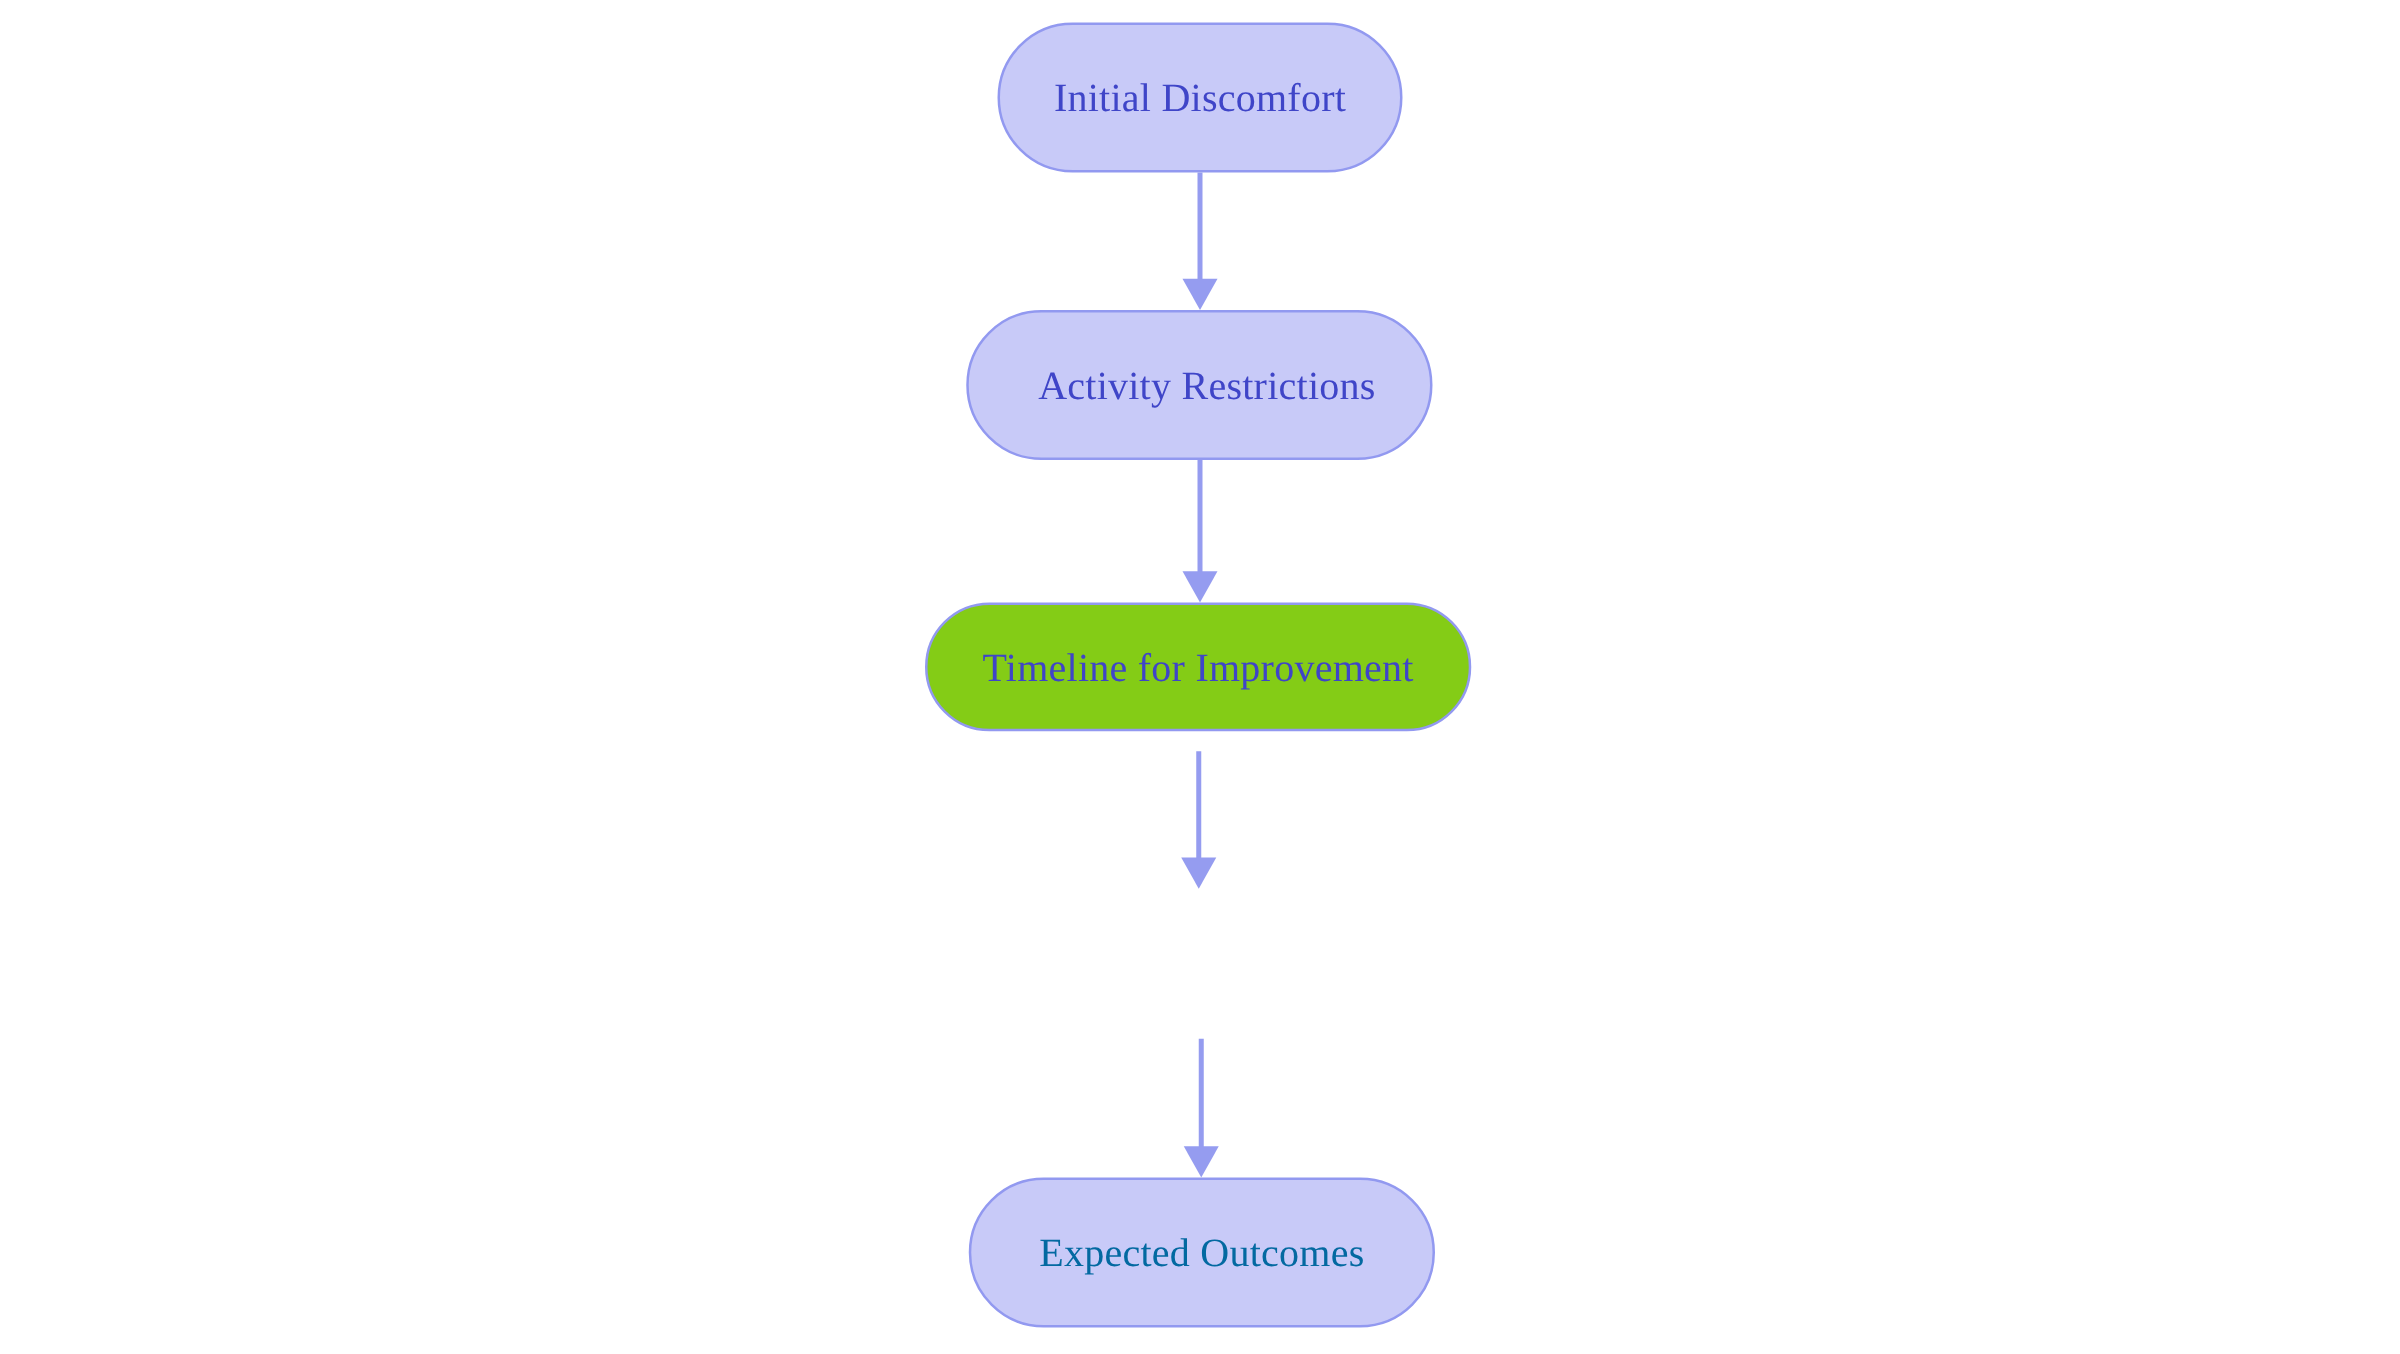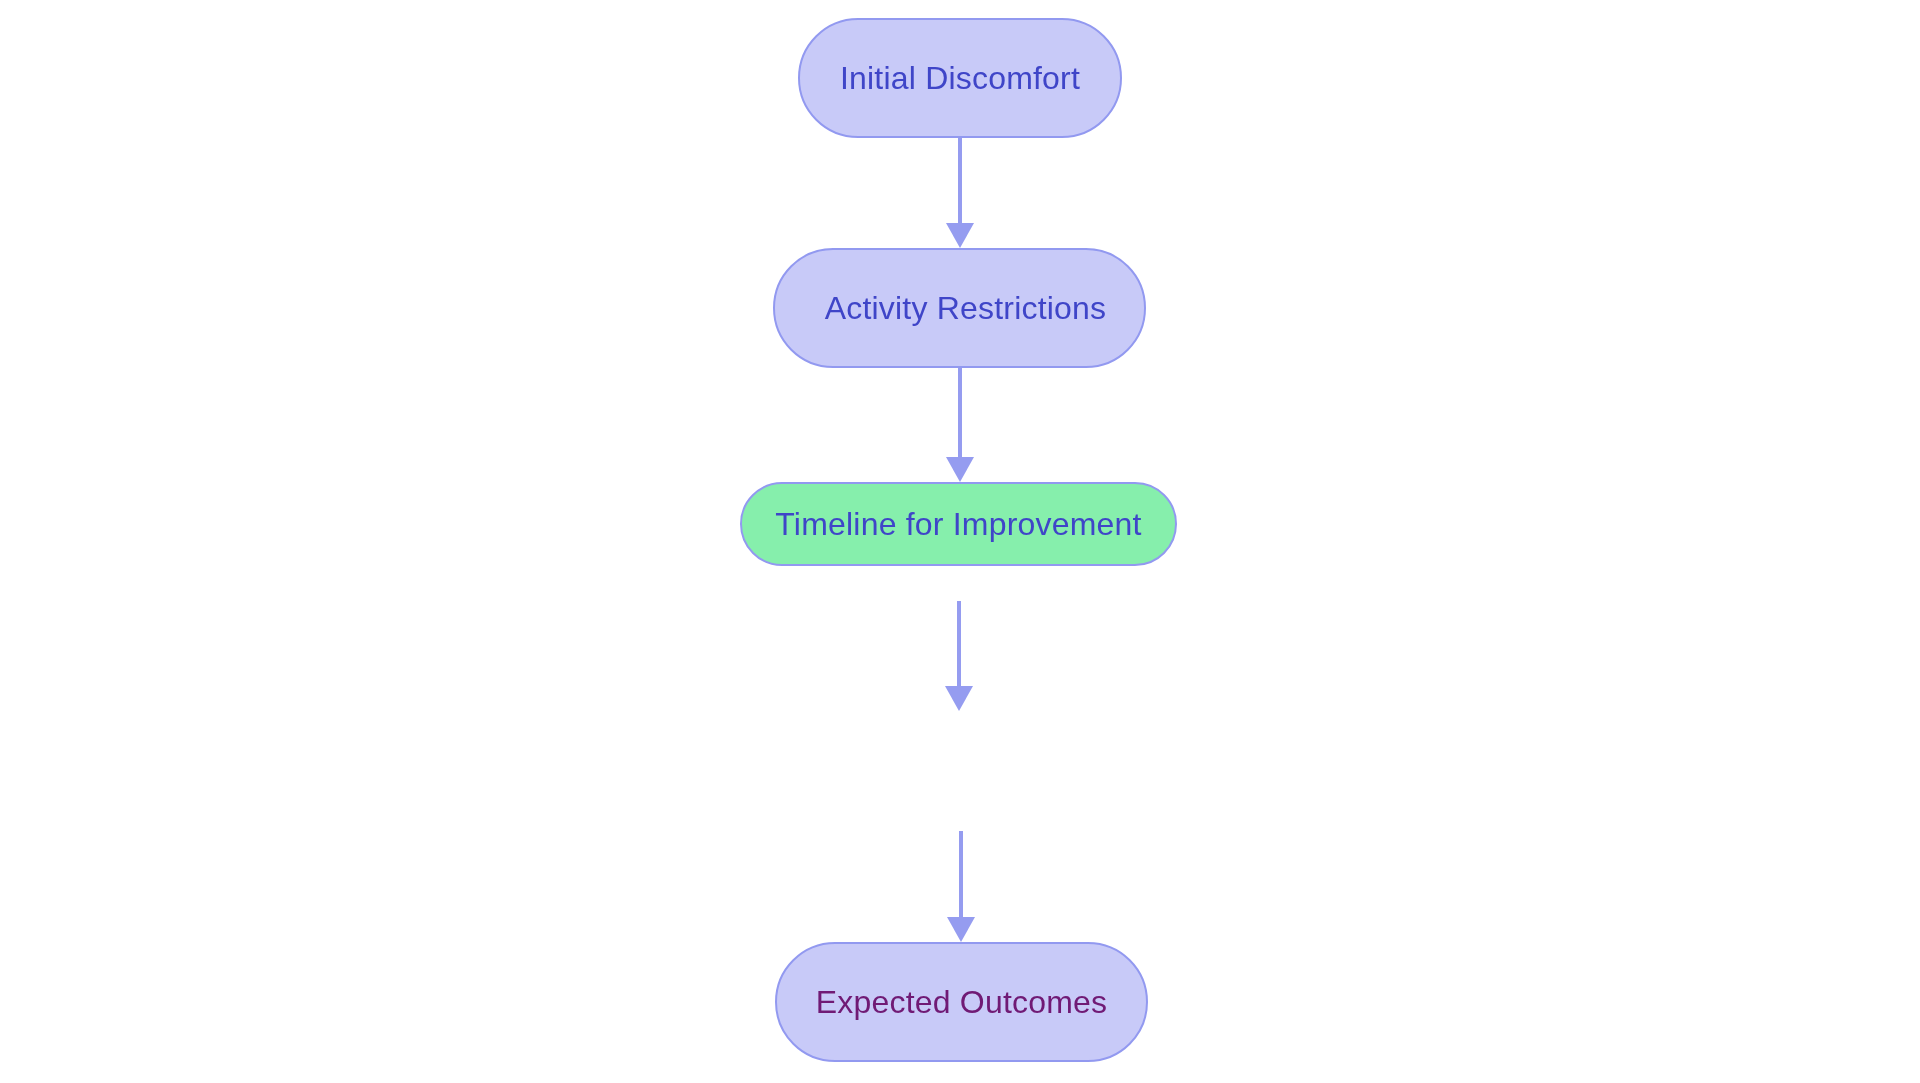--- a/index.html
+++ b/index.html
@@ -6,21 +6,21 @@
     margin: 0;
     padding: 0;
     background: #ffffff;
   }
   #canvas {
     position: relative;
     width: 1920px;
     height: 1083px;
     background: #ffffff;
     overflow: hidden;
-    font-family: Liberation Sans, sans-serif;
+    font-family: Liberation Serif, serif;
   }
   .node {
     position: absolute;
     box-sizing: border-box;
     border-radius: 60px;
     border: 2px solid;
     display: flex;
     align-items: center;
     justify-content: center;
     text-align: center;
@@ -48,25 +48,25 @@
 </head>
 <body>
 
 <div id="canvas" style="width: 1920px; height: 1083px; background: rgb(255, 255, 255);">
     <div class="node" style="left: 798px; top: 18px; width: 324px; height: 120px; background: rgb(200, 202, 248); border-color: rgb(146, 153, 240);">
       <span class="node-label" style="color: rgb(63, 69, 200);">Initial Discomfort</span>
     </div>
     <div class="node" style="left: 773px; top: 248px; width: 373px; height: 120px; background: rgb(200, 202, 248); border-color: rgb(146, 153, 240);">
       <span class="node-label" style="color: rgb(63, 69, 200); margin-left: 12px;">Activity Restrictions</span>
     </div>
-    <div class="node" style="left: 740px; top: 482px; width: 437px; height: 84px; background: #86efac; border-color: rgb(146, 153, 240); align-items: center;">
+    <div class="node" style="left: 740px; top: 482px; width: 437px; height: 103px; background: #84cc16; border-color: rgb(146, 153, 240); align-items: center;">
       <span class="node-label" style="color: rgb(63, 69, 200);">Timeline for Improvement</span>
     </div>
     <div class="node" style="left: 775px; top: 942px; width: 373px; height: 120px; background: rgb(200, 202, 248); border-color: rgb(146, 153, 240);">
-      <span class="node-label" style="color: #701a75;">Expected Outcomes</span>
+      <span class="node-label" style="color: #0369a1;">Expected Outcomes</span>
     </div>
     <div class="arrow-line" style="left: 958px; top: 138px; height: 87px; background: rgb(149, 156, 240);"></div>
     <div class="arrow-head" style="left: 946px; top: 223px; border-left-width: 14px; border-right-width: 14px; border-top: 25px solid rgb(149, 156, 240);"></div>
     <div class="arrow-line" style="left: 958px; top: 368px; height: 91px; background: rgb(149, 156, 240);"></div>
     <div class="arrow-head" style="left: 946px; top: 457px; border-left-width: 14px; border-right-width: 14px; border-top: 25px solid rgb(149, 156, 240);"></div>
     <div class="arrow-line" style="left: 957px; top: 601px; height: 87px; background: rgb(149, 156, 240);"></div>
     <div class="arrow-head" style="left: 945px; top: 686px; border-left-width: 14px; border-right-width: 14px; border-top: 25px solid rgb(149, 156, 240);"></div>
     <div class="arrow-line" style="left: 959px; top: 831px; height: 88px; background: rgb(149, 156, 240);"></div>
     <div class="arrow-head" style="left: 947px; top: 917px; border-left-width: 14px; border-right-width: 14px; border-top: 25px solid rgb(149, 156, 240);"></div>
   </div>

